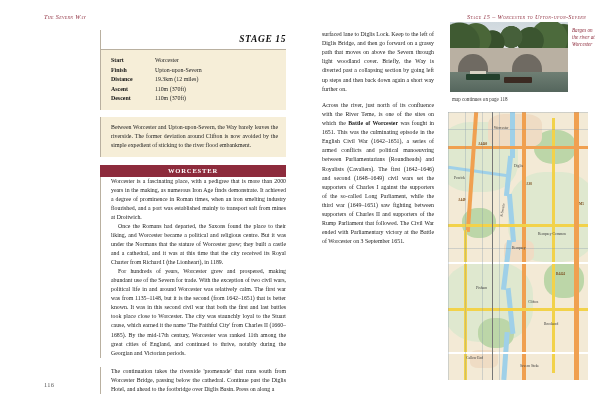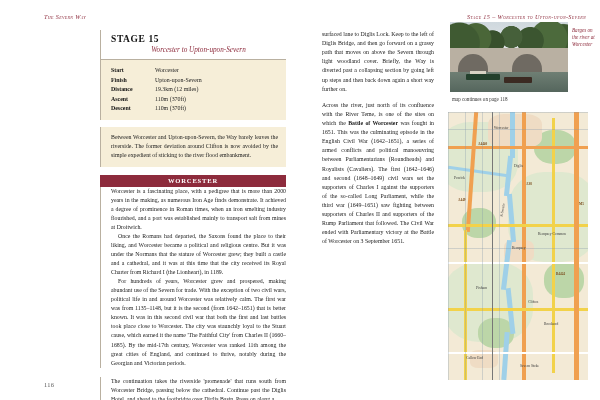--- a/index.html
+++ b/index.html
@@ -28,22 +28,22 @@
 
   
   .lcol{position:absolute;left:100px;top:30px;width:186px;}
 
   .stage-head{
     border-left:1px solid #b9b0a0;
     padding:4px 0 5px 10px;
     border-bottom:1px solid #b9b0a0;
   }
   .stage-title{
-    text-align:left;font-weight:bold;font-size:9.5px;
-    letter-spacing:.6px;color:#111;
+    text-align:right;font-weight:bold;font-size:9.5px;
+    letter-spacing:.6px;color:#111;font-style:italic;
   }
   .stage-sub{
     text-align:center;font-style:italic;font-size:7.2px;
     color:#8d2b3c;margin-top:2px;
   }
 
   .factbox{
     background:#f6eed8;
     border-left:1px solid #b9b0a0;
     padding:6px 8px 6px 10px;
@@ -184,21 +184,20 @@
 <div class="spread">
 
   <div class="page left">
 
     <div class="runhead l">The Severn Way</div>
 
     <div class="lcol">
 
       <div class="stage-head">
         <div class="stage-title">STAGE 15</div>
-        <div class="stage-sub">Worcester to Upton-upon-Severn</div>
       </div>
 
       <div class="factbox">
         <div class="factrow">
           <div class="factkey">Start</div>
           <div class="factval">Worcester</div>
         </div>
         <div class="factrow">
           <div class="factkey">Finish</div>
           <div class="factval">Upton-upon-Severn</div>

